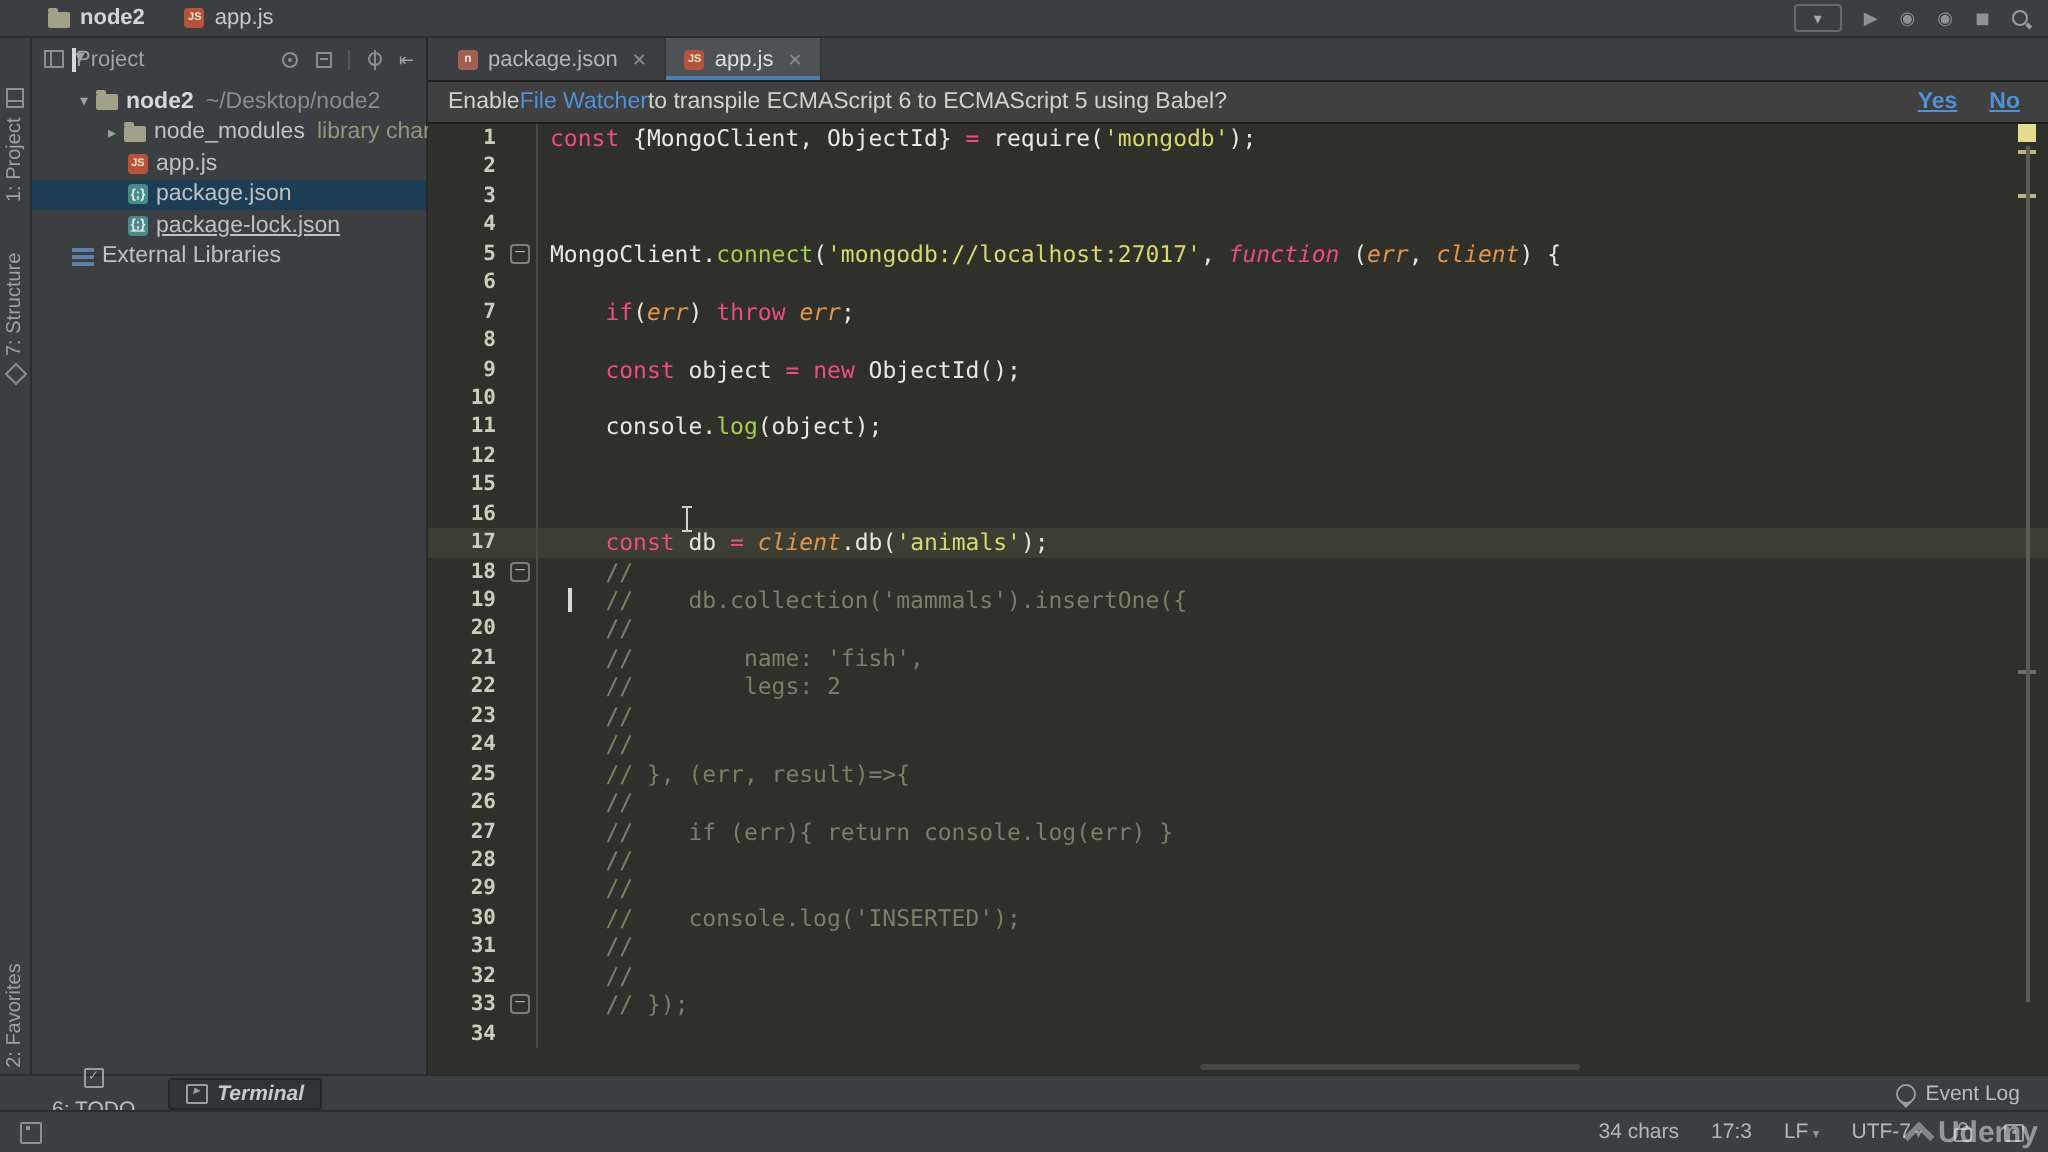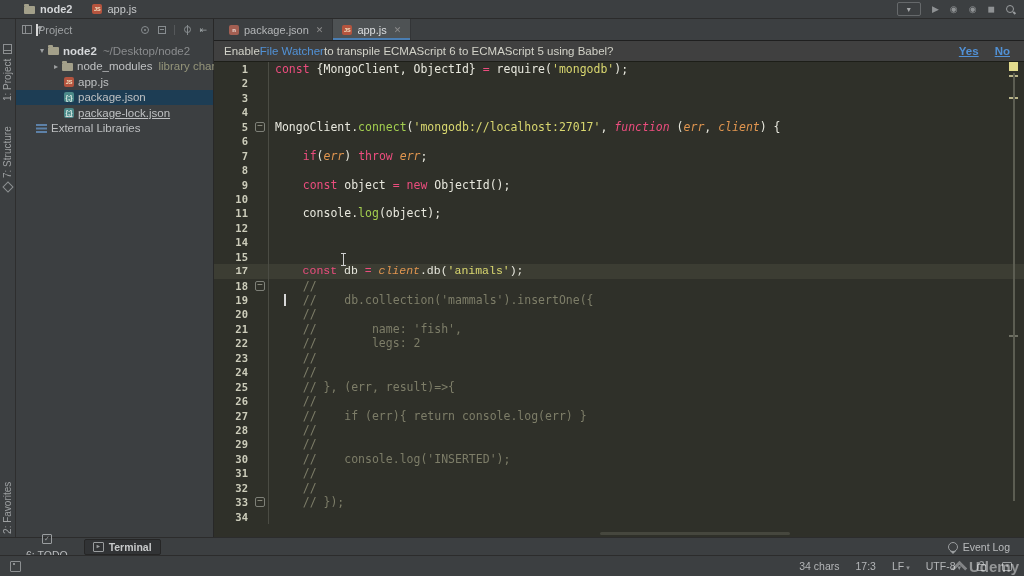--- a/index.html
+++ b/index.html
@@ -64,21 +64,21 @@
   .tab{display:flex;align-items:center;gap:5px;padding:0 9px;color:#b4b6b8;font-size:11px;border-right:1px solid #333537;}
   .tab.active{background:#4e5254;color:#dcdee0;box-shadow:inset 0 -2px 0 #4a7eb3;}
   .tab .x{color:#8b8b8b;font-size:9px;margin-left:2px;}
   .banner{height:20px;background:#404040;border-bottom:1px solid #1d1e18;display:flex;align-items:center;
           padding:0 10px;font-size:11.5px;color:#d2d2c8;}
   .banner a{color:#5191d6;text-decoration:none;cursor:pointer;}
   .banner .acts{margin-left:auto;display:flex;gap:16px;margin-right:4px;}
   .banner .acts a{text-decoration:underline;font-weight:bold;}
   .code{position:relative;font-family:"DejaVu Sans Mono","Liberation Mono",monospace;font-size:11.5px;}
   .cline{display:flex;height:14.45px;line-height:14.45px;}
-  .cline.cur{background:#3c3d33;font-family:Liberation Mono, monospace;}
+  .cline.cur{background:#3c3d33;}
   .lnum{width:34px;flex:none;text-align:right;padding-right:4px;color:#cdcdbb;font-size:10.5px;font-weight:bold;}
   .lfold{width:16px;flex:none;display:flex;align-items:center;justify-content:center;}
   .foldmark{width:8px;height:8px;border:1px solid #7e8078;border-radius:2px;color:#b8b8a8;font-size:8px;line-height:6px;text-align:center;}
   .ltext{white-space:pre;padding-left:6px;border-left:1px solid #4b4c44;flex:1;}
   .s-kw,.s-op{color:var(--keyword);}
   .s-kwi{color:var(--keyword);font-style:italic;}
   .s-str{color:var(--string);}
   .s-fn{color:var(--function);}
   .s-par{color:var(--param);font-style:italic;}
   .s-cm{color:var(--comment);}
@@ -89,21 +89,21 @@
   .stripe-tick{position:absolute;right:6px;width:9px;height:2px;background:#b9b489;}
   .sb-thumb{position:absolute;right:9px;top:54px;width:2px;height:428px;background:#5c5d52;}
   .sb-linemark{position:absolute;right:6px;width:9px;height:2px;background:#6f7064;}
   .hsb-thumb{position:absolute;left:386px;bottom:3px;width:190px;height:3px;background:#46473e;border-radius:2px;}
   
   .twbar{position:absolute;left:0;right:0;bottom:20px;height:18px;background:#3c3f41;border-top:1px solid #2c2c2c;
          display:flex;align-items:center;font-size:10.5px;color:#b9bbbd;padding:0 14px 0 26px;}
   .tw-item{display:flex;align-items:center;gap:5px;margin-right:16px;flex-direction:column;}
   .todo-ic{width:8px;height:8px;border:1px solid #9a9d9f;border-radius:1px;color:#9a9d9f;font-size:7px;line-height:7px;text-align:center;}
   .twbtn{display:flex;align-items:center;gap:5px;background:#313335;border:1px solid #262626;border-radius:2px;
-         padding:1px 8px;color:#c8cacb;font-weight:bold;}
+         padding:1px 8px;color:#c8cacb;font-weight:bold;font-style:italic;}
   .term-ic{width:9px;height:8px;border:1px solid #9a9d9f;border-radius:1px;color:#9a9d9f;font-size:6px;line-height:7px;text-align:center;}
   .ev{margin-left:auto;display:flex;align-items:center;gap:5px;}
   .balloon{width:8px;height:8px;border:1px solid #9a9d9f;border-radius:50%;position:relative;}
   .balloon::after{content:'';position:absolute;left:1px;bottom:-3px;width:0;height:0;border-left:3px solid transparent;border-right:3px solid transparent;border-top:3px solid #9a9d9f;}
   
   .statusbar{position:absolute;left:0;right:0;bottom:0;height:20px;background:#3c3f41;border-top:1px solid #2c2c2c;
              display:flex;align-items:center;padding:0 10px;font-size:10.5px;color:#b4b6b8;}
   .sw-ic{width:9px;height:9px;border:1px solid #8c8f91;border-radius:1px;position:relative;}
   .sw-ic::before{content:'';position:absolute;left:1.5px;top:1.5px;width:2px;height:2px;background:#8c8f91;}
   .sb-right{margin-left:auto;display:flex;align-items:center;gap:16px;margin-right:2px;}
@@ -287,26 +287,26 @@
           <span class="lnum">11</span>
           <span class="lfold"></span>
           <span class="ltext"><span class="s-pl">    console.</span><span class="s-fn">log</span><span class="s-pl">(object);</span></span>
         </div>
         <div class="cline">
           <span class="lnum">12</span>
           <span class="lfold"></span>
           <span class="ltext"></span>
         </div>
         <div class="cline">
-          <span class="lnum">14</span>
-          <span class="lfold"></span>
-          <span class="ltext"></span>
-        </div>
-        <div class="cline">
           <span class="lnum">15</span>
+          <span class="lfold"></span>
+          <span class="ltext"></span>
+        </div>
+        <div class="cline">
+          <span class="lnum">16</span>
           <span class="lfold"></span>
           <span class="ltext"></span>
         </div>
         <div class="cline cur">
           <span class="lnum">17</span>
           <span class="lfold"></span>
           <span class="ltext"><span class="s-pl">    </span><span class="s-kw">const</span><span class="s-pl"> db </span><span class="s-op">=</span><span class="s-pl"> </span><span class="s-par">client</span><span class="s-pl">.db(</span><span class="s-str">'animals'</span><span class="s-pl">);</span></span>
         </div>
         <div class="cline">
           <span class="lnum">18</span>
@@ -425,21 +425,21 @@
 
   <div class="statusbar">
     <span class="sw-ic"></span>
     <span class="sb-right">
       <span>34 chars</span>
       <span>17:3</span>
       <span>
         <span>LF</span><span class="ddc">▾</span>
       </span>
       <span>
-        <span>UTF-8</span><span class="ddc">▾</span>
+        <span>UTF-7</span><span class="ddc">▾</span>
       </span>
       <span class="lock-ic"></span>
       <span class="hector-ic"></span>
     </span>
   </div>
 
   <div class="watermark">
     <span class="chev"></span>
     <span>Udemy</span>
   </div>

